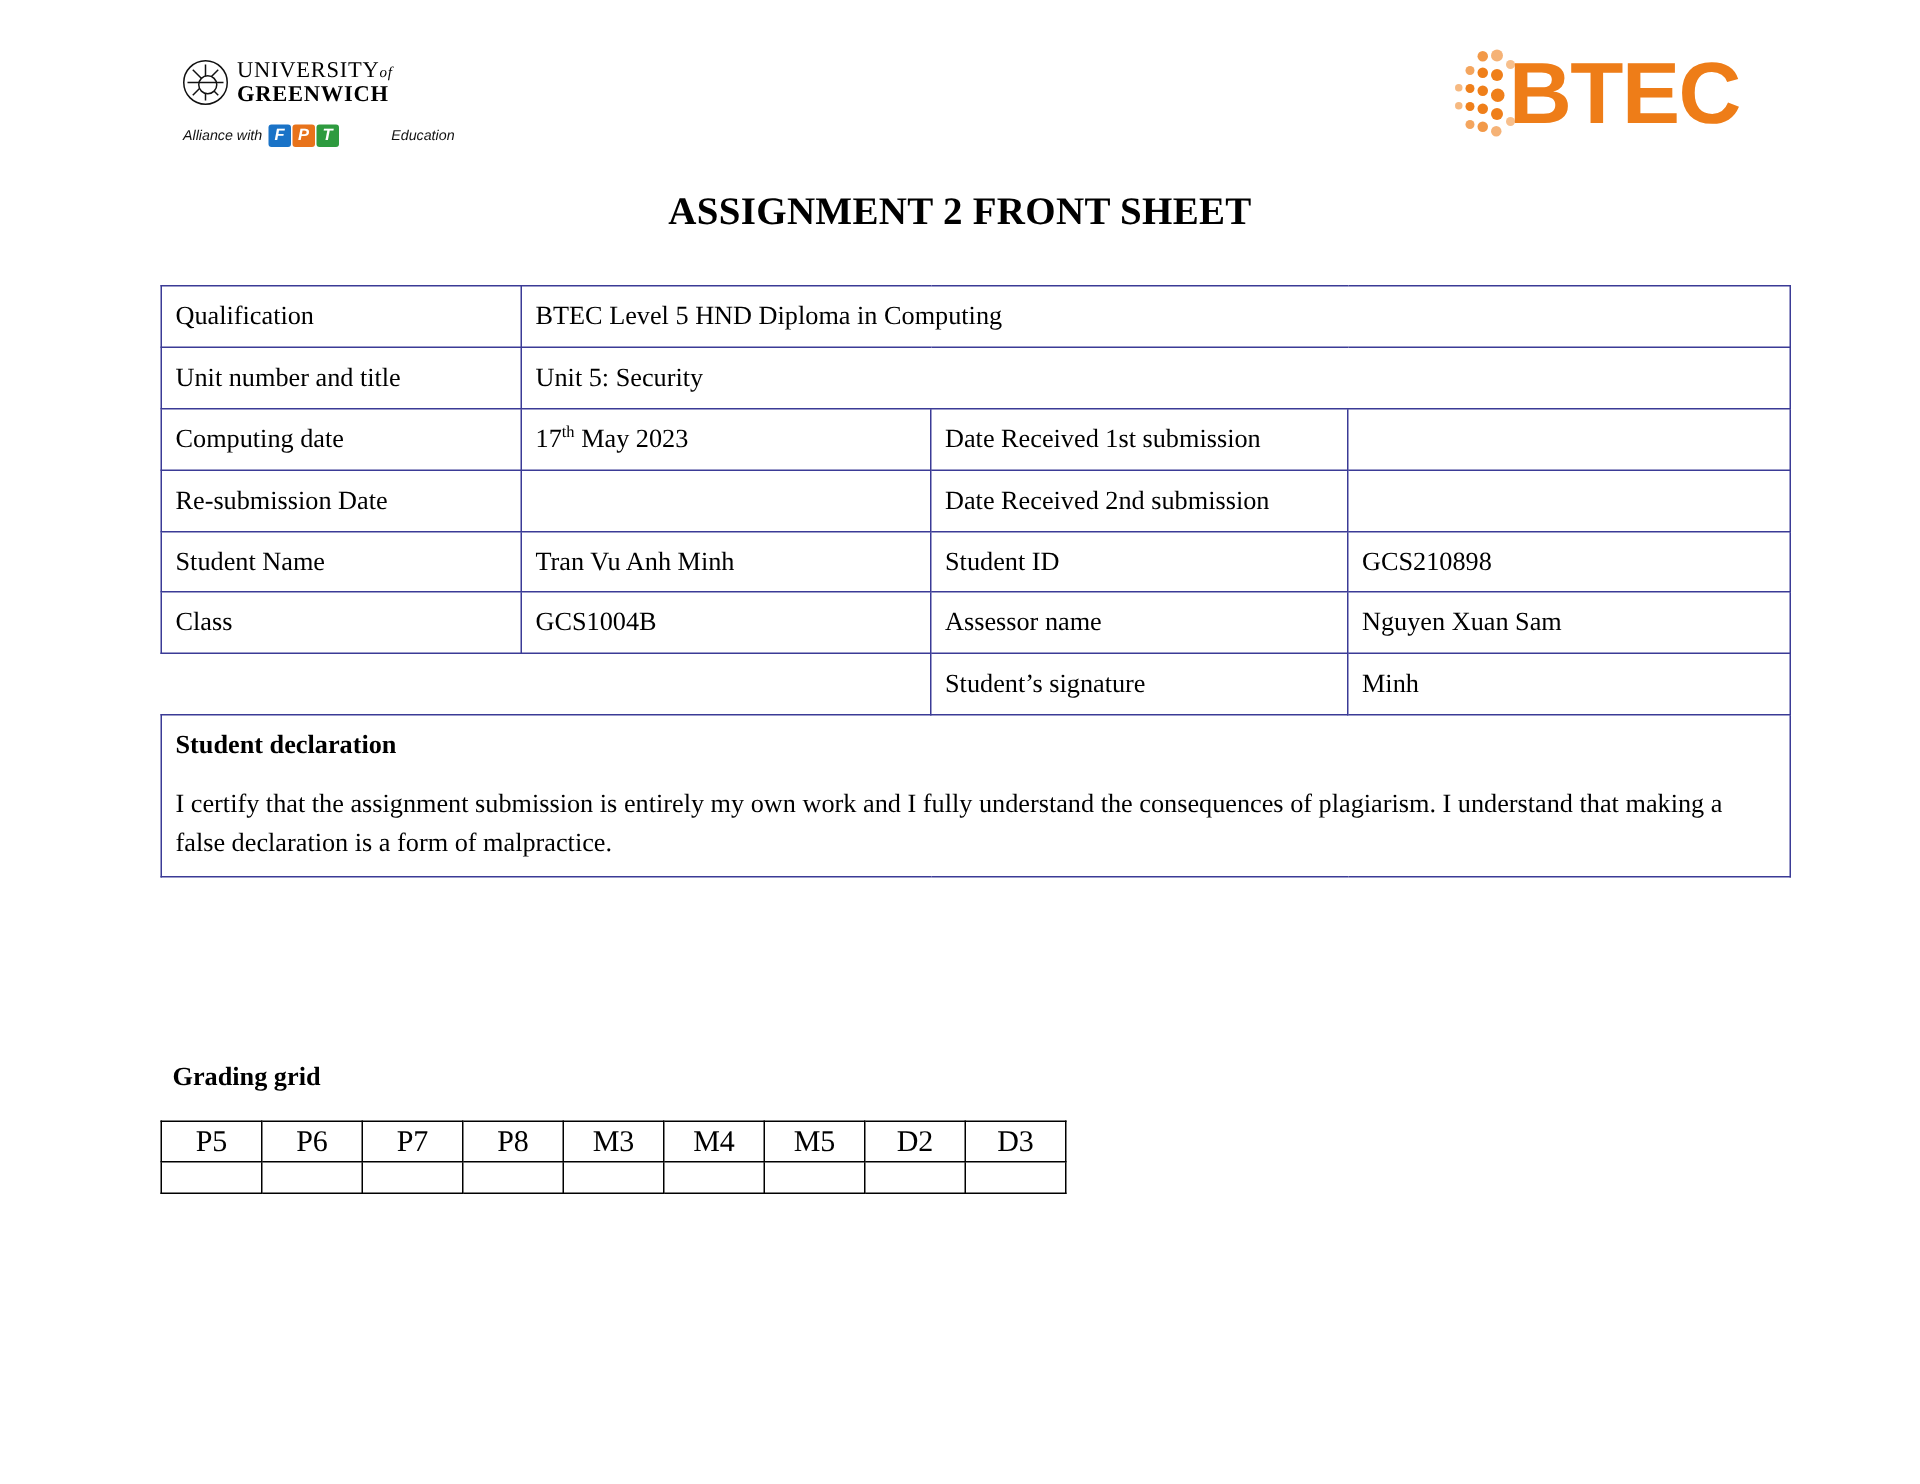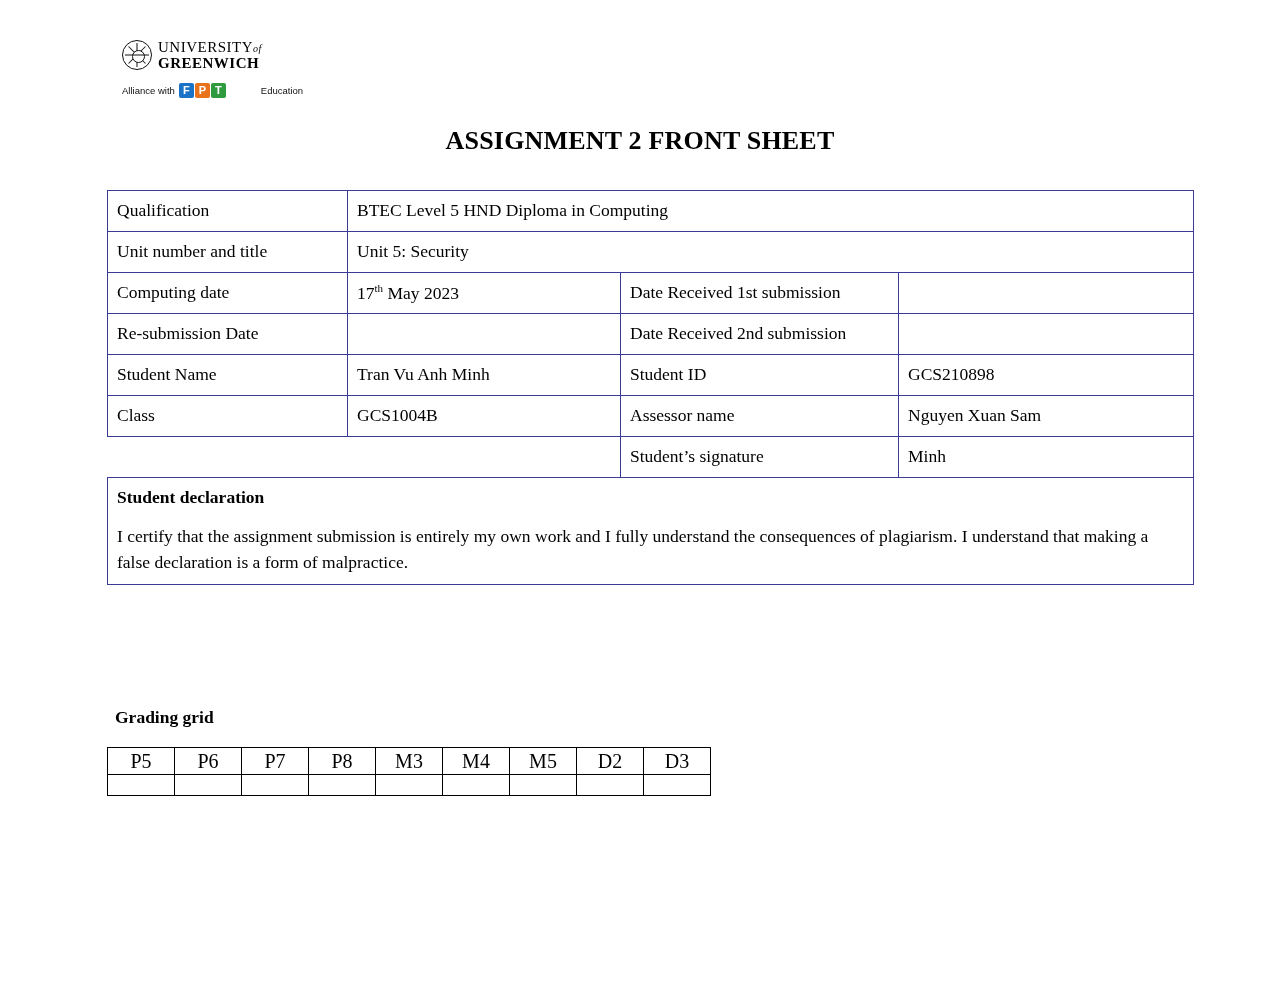--- a/index.html
+++ b/index.html
@@ -109,20 +109,21 @@
     font-weight: 700;
     margin-top: 1px;
   }
   .alliance {
     position: absolute;
     left: 122px;
     top: 55px;
     display: flex;
     align-items: center;
     height: 18px;
+    font-style: italic;
   }
   .alliance .alabel {
     font-family: "Liberation Sans", sans-serif;
     font-size: 9.5px;
     color: #111;
     margin-right: 4px;
   }
   .fpt {
     display: flex;
     align-items: center;
@@ -281,20 +282,43 @@
     <div class="alliance">
       <span class="alabel">Alliance with</span>
       <span class="fpt">
         <span class="blk b1">F</span>
         <span class="blk b2">P</span>
         <span class="blk b3">T</span>
         <span class="edu">Education</span>
       </span>
     </div>
 
+    <div class="btec-logo">
+      <div class="btec-dots">
+        <i style="left:2px;  top:26px; width:5px;  height:5px;  opacity:.55;"></i>
+        <i style="left:2px;  top:38px; width:5px;  height:5px;  opacity:.55;"></i>
+        <i style="left:9px;  top:14px; width:6px;  height:6px;  opacity:.7;"></i>
+        <i style="left:9px;  top:26px; width:6px;  height:6px;"></i>
+        <i style="left:9px;  top:38px; width:6px;  height:6px;"></i>
+        <i style="left:9px;  top:50px; width:6px;  height:6px;  opacity:.7;"></i>
+        <i style="left:17px; top:4px;  width:7px;  height:7px;  opacity:.8;"></i>
+        <i style="left:17px; top:15px; width:7px;  height:7px;"></i>
+        <i style="left:17px; top:27px; width:7px;  height:7px;"></i>
+        <i style="left:17px; top:39px; width:7px;  height:7px;"></i>
+        <i style="left:17px; top:51px; width:7px;  height:7px;  opacity:.8;"></i>
+        <i style="left:26px; top:3px;  width:8px;  height:8px;  opacity:.6;"></i>
+        <i style="left:26px; top:16px; width:8px;  height:8px;"></i>
+        <i style="left:26px; top:29px; width:9px;  height:9px;"></i>
+        <i style="left:26px; top:42px; width:8px;  height:8px;"></i>
+        <i style="left:26px; top:54px; width:7px;  height:7px;  opacity:.6;"></i>
+        <i style="left:36px; top:10px; width:6px;  height:6px;  opacity:.5;"></i>
+        <i style="left:36px; top:48px; width:6px;  height:6px;  opacity:.5;"></i>
+      </div>
+      <div class="btec-word">BTEC</div>
+    </div>
   </div>
 
   <div class="doc-title">ASSIGNMENT 2 FRONT SHEET</div>
 
   <table class="main-table">
     <colgroup>
       <col style="width:240px">
       <col style="width:273px">
       <col style="width:278px">
       <col style="width:295px">

